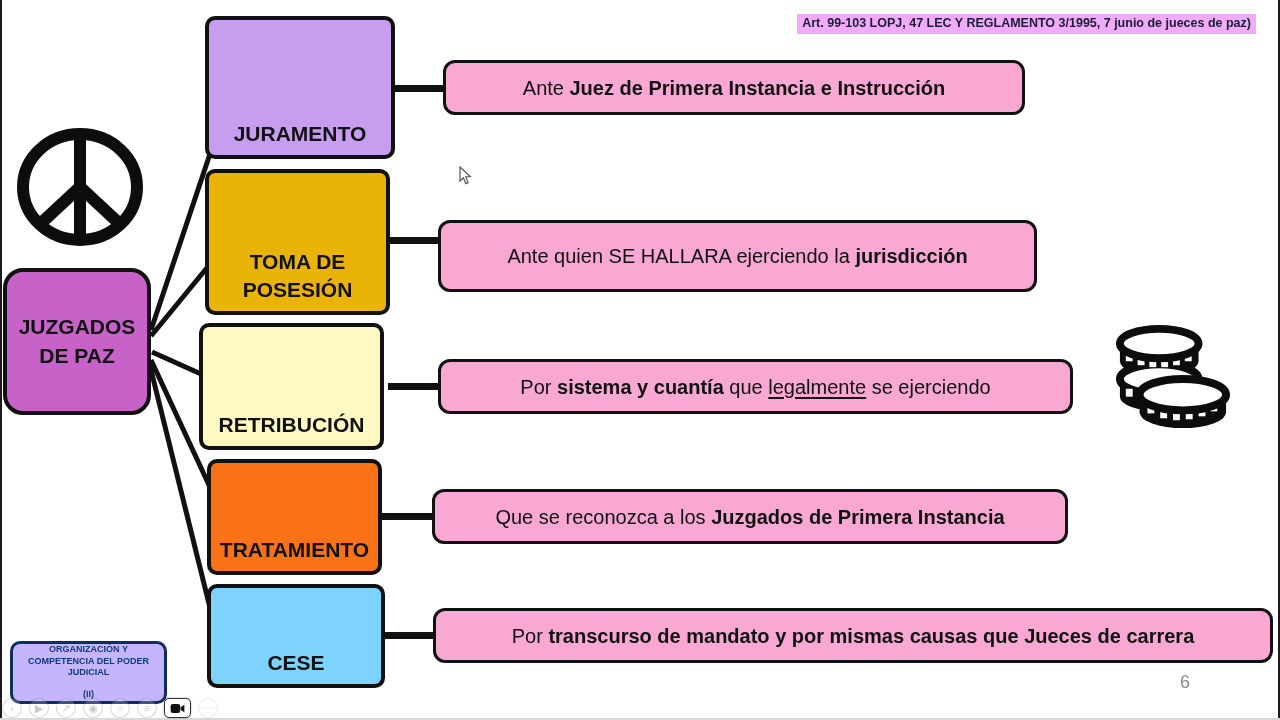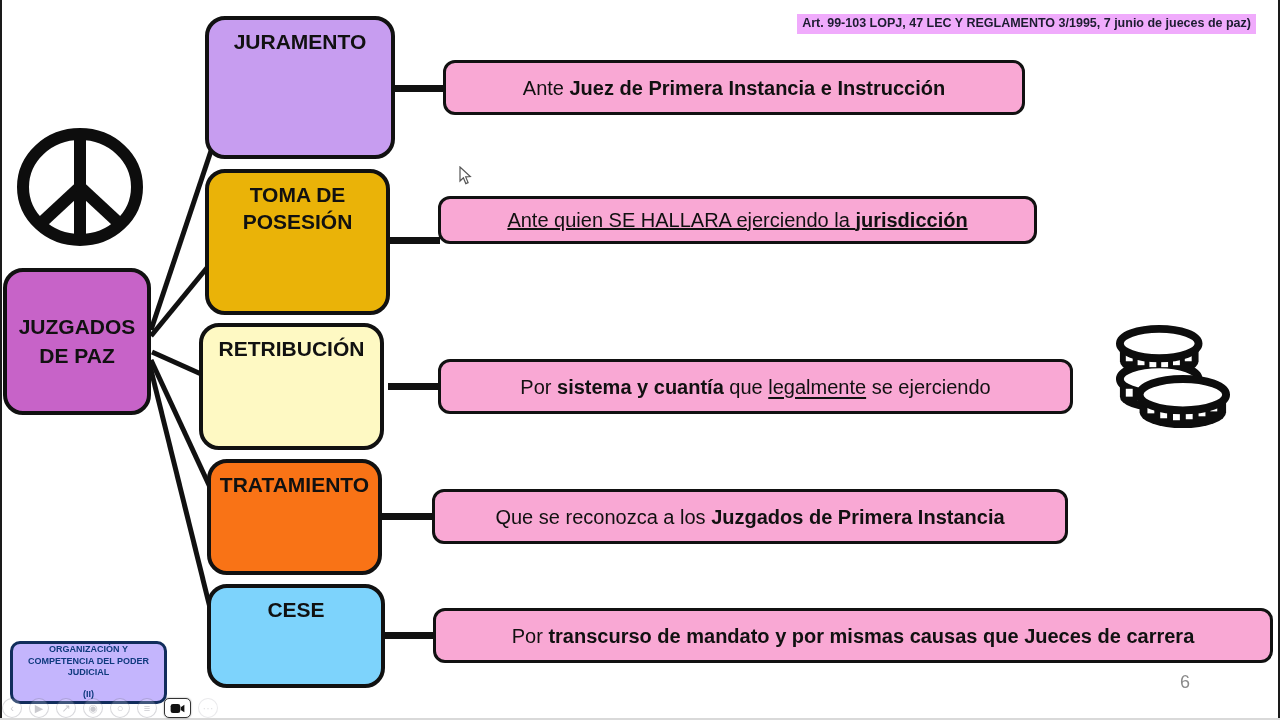--- a/index.html
+++ b/index.html
@@ -30,22 +30,22 @@
   .root-node{
     left:3px;top:268px;width:148px;height:147px;
     border:4px solid #111;border-radius:20px;
     display:flex;align-items:center;justify-content:center;text-align:center;
     font-weight:bold;font-size:21px;line-height:1.35;
     box-sizing:border-box;padding:6px;
   }
 
   
   .cat-box{
-    border:4px solid #111;border-radius:20px;
-    display:flex;align-items:flex-start;justify-content:center;text-align:center;
+    border:4px solid #111;border-radius:10px;
+    display:flex;align-items:flex-end;justify-content:center;text-align:center;
     font-weight:bold;font-size:21px;line-height:1.3;
     box-sizing:border-box;padding:8px;
   }
 
   
   .desc-box{
     background:#f9a8d4;border:3.5px solid #111;border-radius:12px;
     display:flex;align-items:center;justify-content:center;text-align:center;
     font-size:20px;line-height:1.2;
     box-sizing:border-box;padding:4px 10px;white-space:nowrap;
@@ -124,21 +124,21 @@
 </div>
 <div class="abs connector" style="left:393px;top:85px;width:52px;"></div>
 <div class="abs desc-box" style="left:443px;top:60px;width:582px;height:55px;">
   <span><span>Ante </span><span style="font-weight: 700;">Juez de Primera Instancia e Instrucción</span></span>
 </div>
 
 <div class="abs cat-box" style="left: 205px; top: 169px; width: 185px; height: 146px; background-color: #eab308;">
   <span>TOMA DE POSESIÓN</span>
 </div>
 <div class="abs connector" style="left:388px;top:237px;width:52px;"></div>
-<div class="abs desc-box" style="left:438px;top:196px;width:599px;height:48px;text-decoration:underline;">
+<div class="abs desc-box" style="left:438px;top:220px;width:599px;height:72px;">
   <span><span>Ante quien SE HALLARA ejerciendo la </span><span style="font-weight: 700;">jurisdicción</span></span>
 </div>
 
 <div class="abs cat-box" style="left: 199px; top: 323px; width: 185px; height: 127px; background-color: #fef9c3;">
   <span>RETRIBUCIÓN</span>
 </div>
 <div class="abs connector" style="left:388px;top:383px;width:52px;"></div>
 <div class="abs desc-box" style="left:438px;top:359px;width:635px;height:55px;">
   <span><span>Por </span><span style="font-weight: 700;">sistema y cuantía</span><span> que </span><span style="text-decoration: underline; text-underline-offset: 3px;">legalmente</span><span> se ejerciendo</span></span>
 </div>

